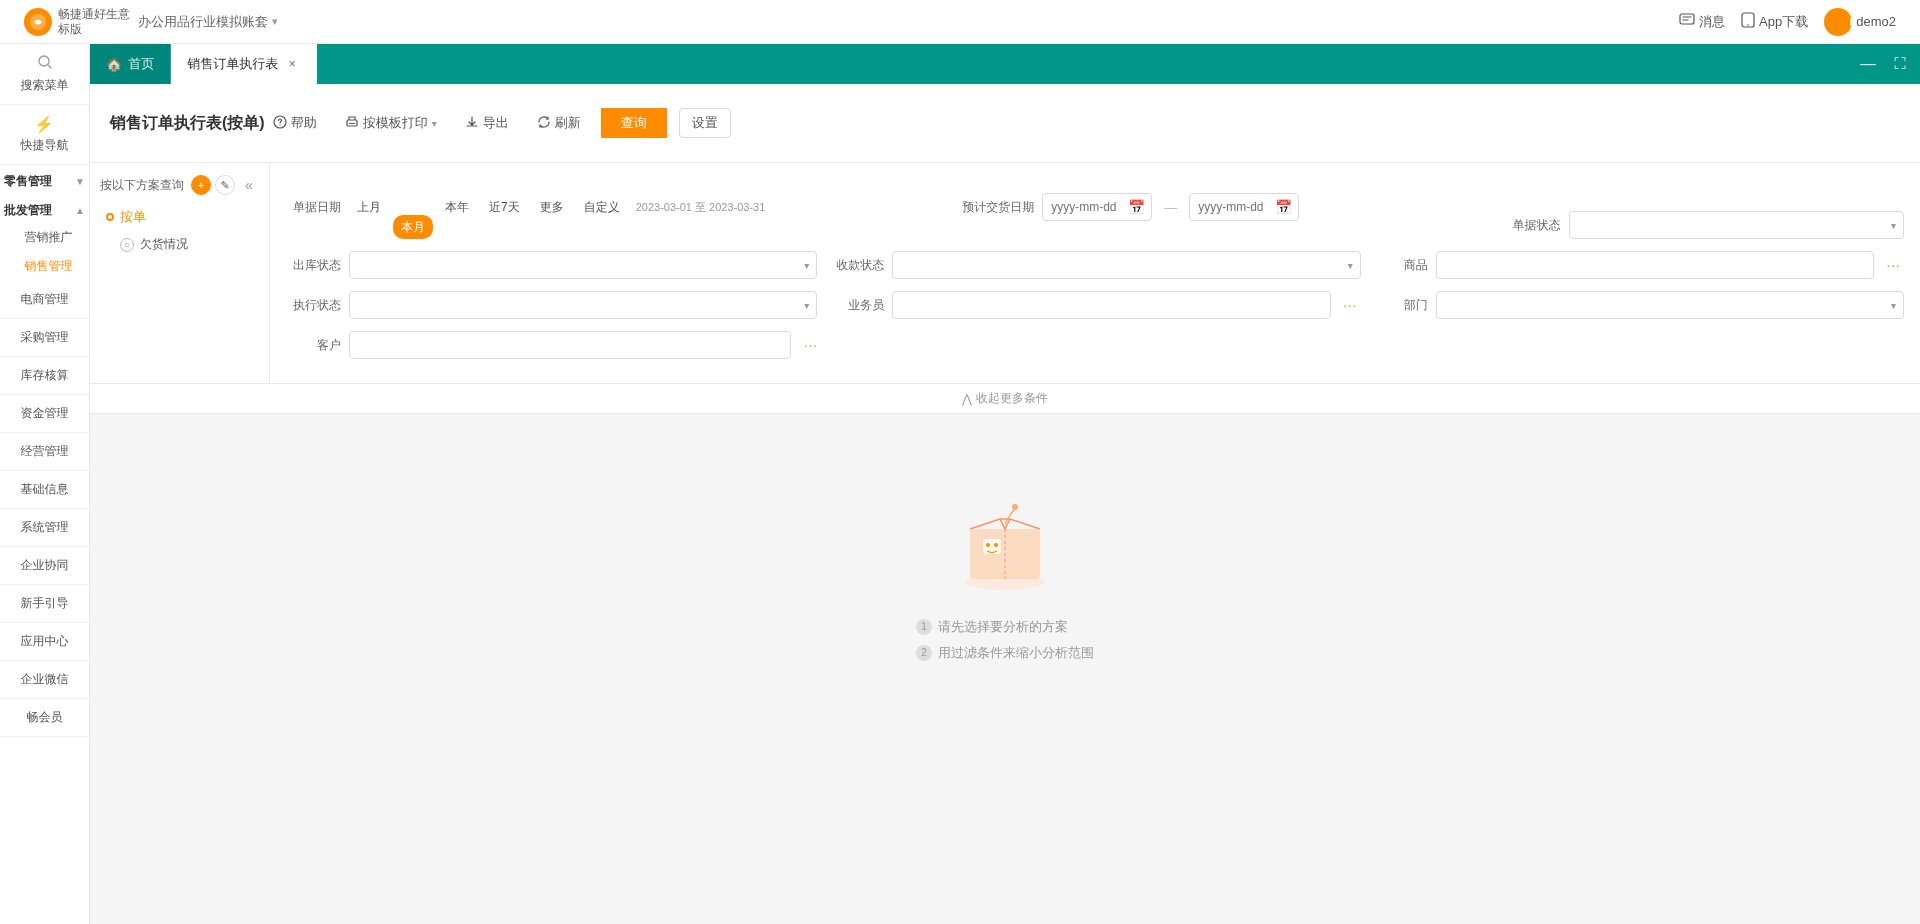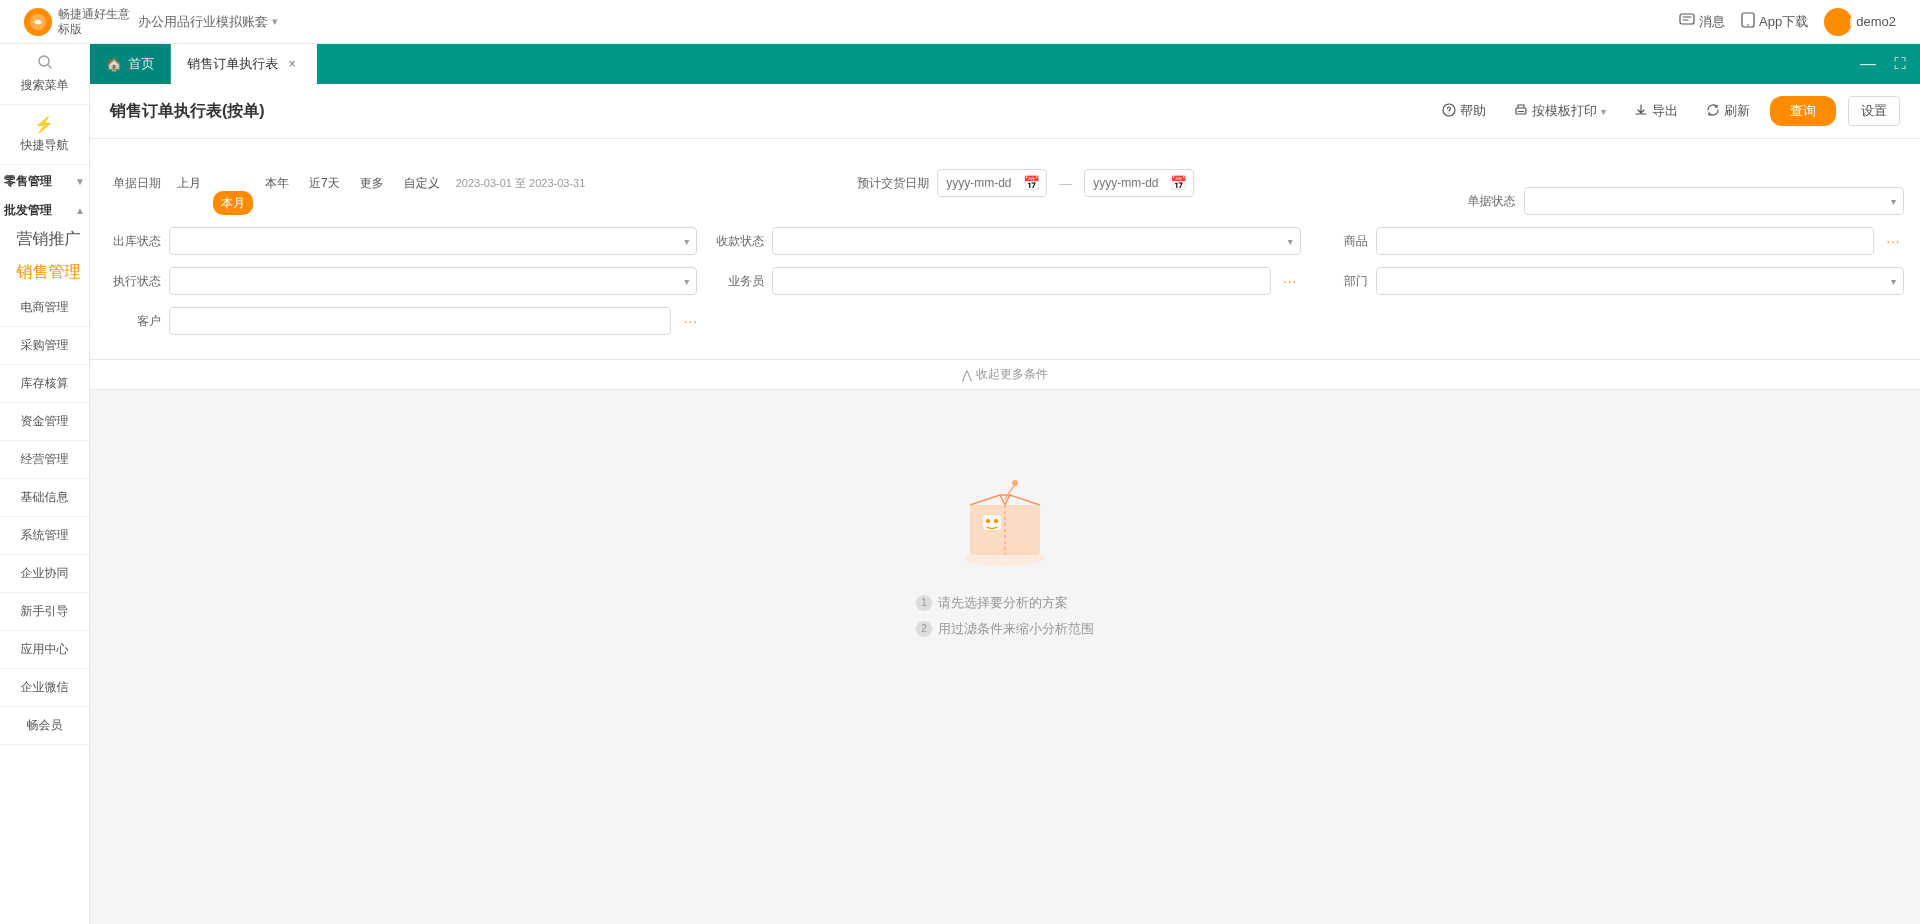--- a/index.html
+++ b/index.html
@@ -111,21 +111,21 @@
       font-size: 12px;
       color: #333;
       font-weight: bold;
       display: flex;
       align-items: center;
       justify-content: space-between;
       cursor: pointer;
     }
     .sidebar-sub {
       padding: 6px 0;
-      font-size: 16px;
+      font-size: 12px;
       color: #555;
       cursor: pointer;
       display: flex;
       align-items: center;
       justify-content: center;
       gap: 4px;
       text-align: right;
     }
     .sidebar-sub.active { color: #ff8c00; }
 
@@ -190,24 +190,24 @@
 
     
     .page-content {
       flex: 1;
       overflow-y: auto;
       background: #f5f5f5;
       padding: 0;
     }
     .page-header {
       background: #fff;
-      padding: 12px 20px;
-      display: flex;
-      align-items: center;
-      justify-content: space-between;
+      padding: 24px 20px;
+      display: flex;
+      align-items: center;
+      justify-content: flex-start;
       border-bottom: 1px solid #e8e8e8;
     }
     .page-title {
       font-size: 16px;
       font-weight: bold;
       color: #333;
     }
     .page-header-actions {
       display: flex;
       align-items: center;
@@ -220,21 +220,21 @@
       cursor: pointer;
       color: #555;
       font-size: 13px;
       padding: 4px 8px;
       border-radius: 4px;
     }
     .btn-primary {
       background: #ff8c00;
       color: #fff;
       border: none;
-      border-radius: 12px;
+      border-radius: 0;
       padding: 6px 20px;
       cursor: pointer;
       font-size: 13px;
     }
     .btn-secondary {
       background: #fff;
       color: #555;
       border: 1px solid #d9d9d9;
       border-radius: 4px;
       padding: 5px 12px;
@@ -652,20 +652,38 @@
             </span>
             <span>刷新</span>
           </div>
           <button class="btn-primary">查询</button>
           <button class="btn-secondary">设置</button>
         </div>
       </div>
 
       <div class="filter-panel">
 
+        <div class="filter-scheme">
+          <div class="filter-scheme-title">
+            <span>按以下方案查询</span>
+            <div class="scheme-actions">
+              <div class="scheme-btn orange">+</div>
+              <div class="scheme-btn">✎</div>
+              <div class="scheme-btn collapse">«</div>
+            </div>
+          </div>
+          <div class="scheme-item">
+            <div class="dot"></div>
+            <span>按单</span>
+          </div>
+          <div class="scheme-sub-item">
+            <div class="circle-icon">○</div>
+            <span>欠货情况</span>
+          </div>
+        </div>
 
         <div class="filter-fields">
 
           <div class="filter-row">
 
             <div class="filter-group" style="flex:2.5;">
               <span class="filter-label">单据日期</span>
               <div style="display:flex;align-items:center;gap:4px;flex:1;">
                 <button class="date-btn">上月</button>
                 <button class="date-btn active">本月</button>

